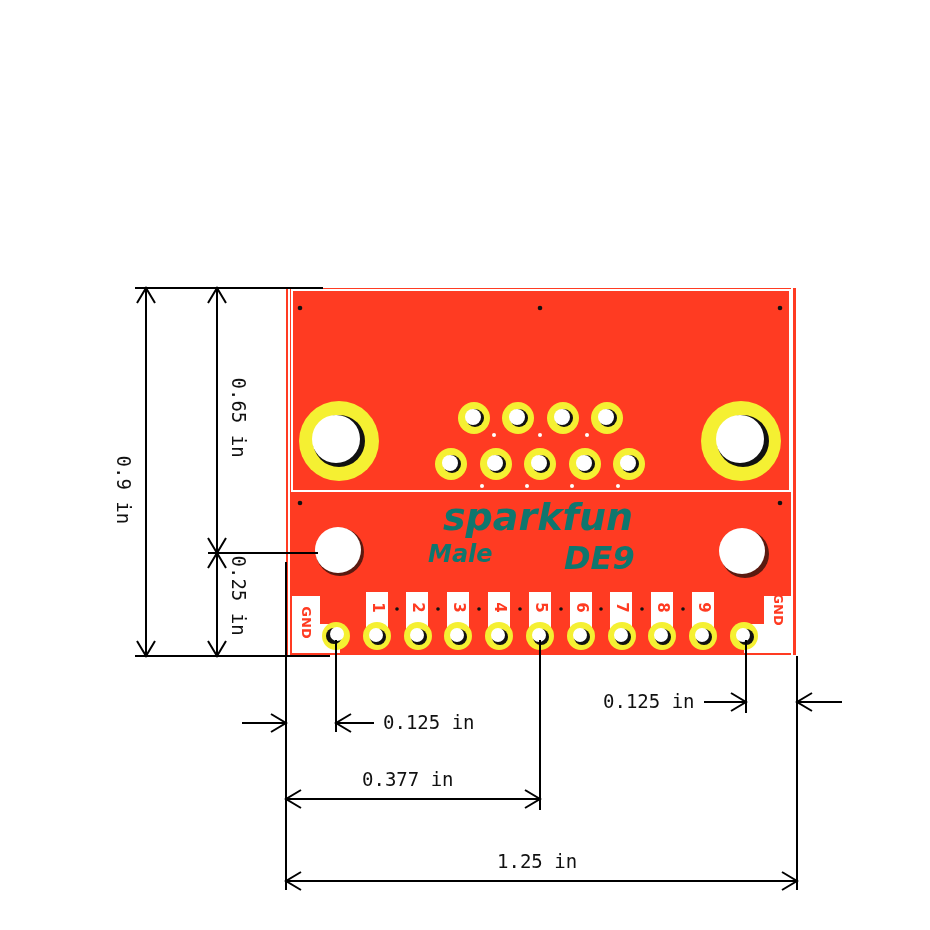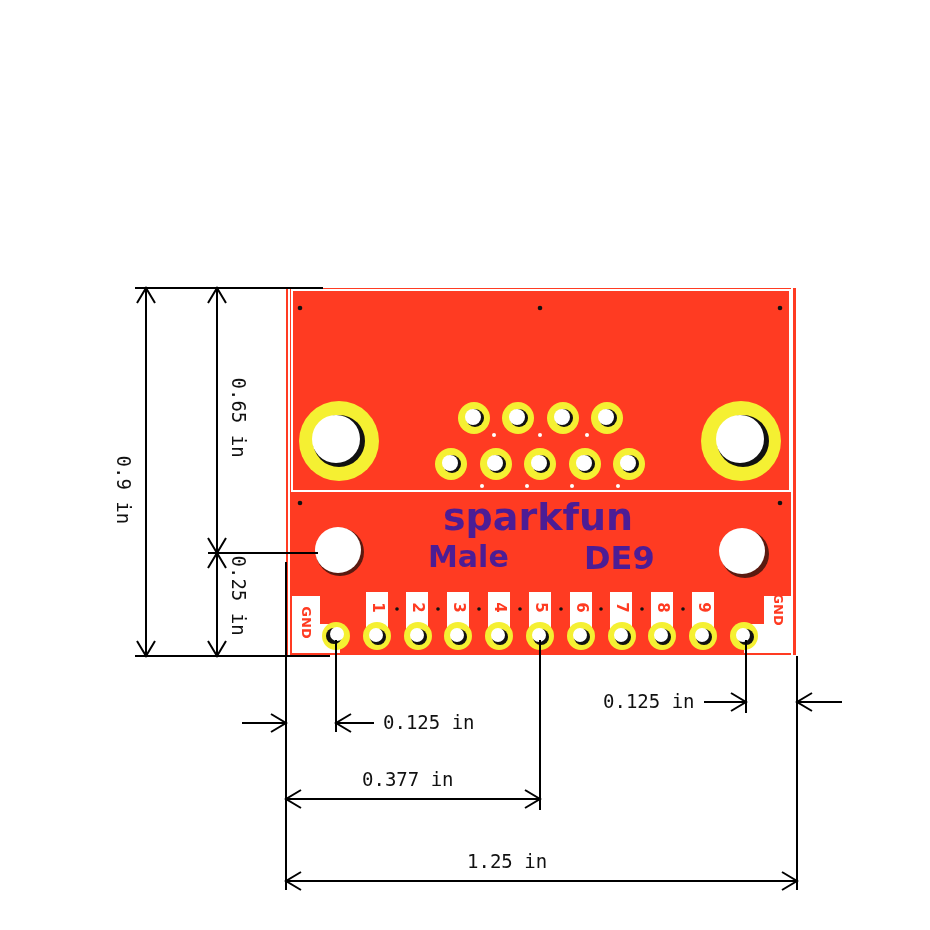--- a/index.html
+++ b/index.html
@@ -1,20 +1,20 @@
 <!DOCTYPE html>
 <html><head>
 <meta charset="utf-8">
 <style>
   html, body { margin: 0; padding: 0; background: #ffffff; }
   body { width: 930px; height: 930px; position: relative; overflow: hidden; font-family: "DejaVu Sans Mono", monospace; }
   #stage { position: absolute; left: 0; top: 0; width: 930px; height: 930px; }
   .dim-label { position: absolute; font-family: "DejaVu Sans Mono", "Liberation Mono", monospace; font-size: 19px; color: #111; white-space: nowrap; line-height: 1; }
   .rot { transform-origin: center center; transform: rotate(90deg); }
-  .silk { position: absolute; color: #4c1d95; font-family: "DejaVu Sans", "Liberation Sans", sans-serif; font-weight: bold; white-space: nowrap; line-height: 1; }
+  .silk { position: absolute; color: #0f766e; font-family: "DejaVu Sans", "Liberation Sans", sans-serif; font-weight: bold; white-space: nowrap; line-height: 1; font-style: italic; }
   .pin-num { position: absolute; color: #ff3b22; font-family: "DejaVu Sans", sans-serif; font-weight: bold; font-size: 15px; transform: rotate(90deg); line-height: 1; }
   .gnd { position: absolute; color: #ff3b22; font-family: "DejaVu Sans", sans-serif; font-weight: bold; font-size: 13px; transform: rotate(90deg); line-height: 1; }
 </style>
 </head>
 <body>
 
 <div id="stage">
   <svg width="930" height="930" viewBox="0 0 930 930" xmlns="http://www.w3.org/2000/svg" style="position:absolute;left:0;top:0;">
 
     <g>
@@ -240,36 +240,36 @@
       <polyline points="301,790 286,799 301,808"></polyline>
       <polyline points="525,790 540,799 525,808"></polyline>
 
       <line x1="286" y1="881" x2="797" y2="881"></line>
       <polyline points="301,872 286,881 301,890"></polyline>
       <polyline points="782,872 797,881 782,890"></polyline>
     </g>
   </svg>
 
   <div class="silk" style="left:443px; top:498px; font-size:38px; font-weight:bold;">sparkfun</div>
-  <div class="silk" style="left:428px; top:542px; font-size:30px;">Male</div>
-  <div class="silk" style="left:584px; top:542px; font-size:32px;">DE9</div>
+  <div class="silk" style="left:428px; top:542px; font-size:24px;">Male</div>
+  <div class="silk" style="left:564px; top:542px; font-size:32px;">DE9</div>
 
   <div class="gnd" style="left:290px; top:616px;">GND</div>
   <div class="gnd" style="left:762px; top:603px;">GND</div>
 
   <div class="pin-num" style="left:372px; top:600px;">1</div>
   <div class="pin-num" style="left:412px; top:600px;">2</div>
   <div class="pin-num" style="left:453px; top:600px;">3</div>
   <div class="pin-num" style="left:494px; top:600px;">4</div>
   <div class="pin-num" style="left:535px; top:600px;">5</div>
   <div class="pin-num" style="left:576px; top:600px;">6</div>
   <div class="pin-num" style="left:616px; top:600px;">7</div>
   <div class="pin-num" style="left:657px; top:600px;">8</div>
   <div class="pin-num" style="left:698px; top:600px;">9</div>
 
   <div class="dim-label rot" style="left:93px; top:476px; width:60px; text-align:center;">0.9 in</div>
   <div class="dim-label rot" style="left:198px; top:408px; width:80px; text-align:center;">0.65 in</div>
   <div class="dim-label rot" style="left:198px; top:586px; width:80px; text-align:center;">0.25 in</div>
   <div class="dim-label" style="left:383px; top:713px;">0.125 in</div>
   <div class="dim-label" style="left:603px; top:692px;">0.125 in</div>
   <div class="dim-label" style="left:362px; top:770px;">0.377 in</div>
-  <div class="dim-label" style="left:467px; top:852px;">1.25 in</div>
+  <div class="dim-label" style="left:497px; top:852px;">1.25 in</div>
 </div>
 
 </body></html>

